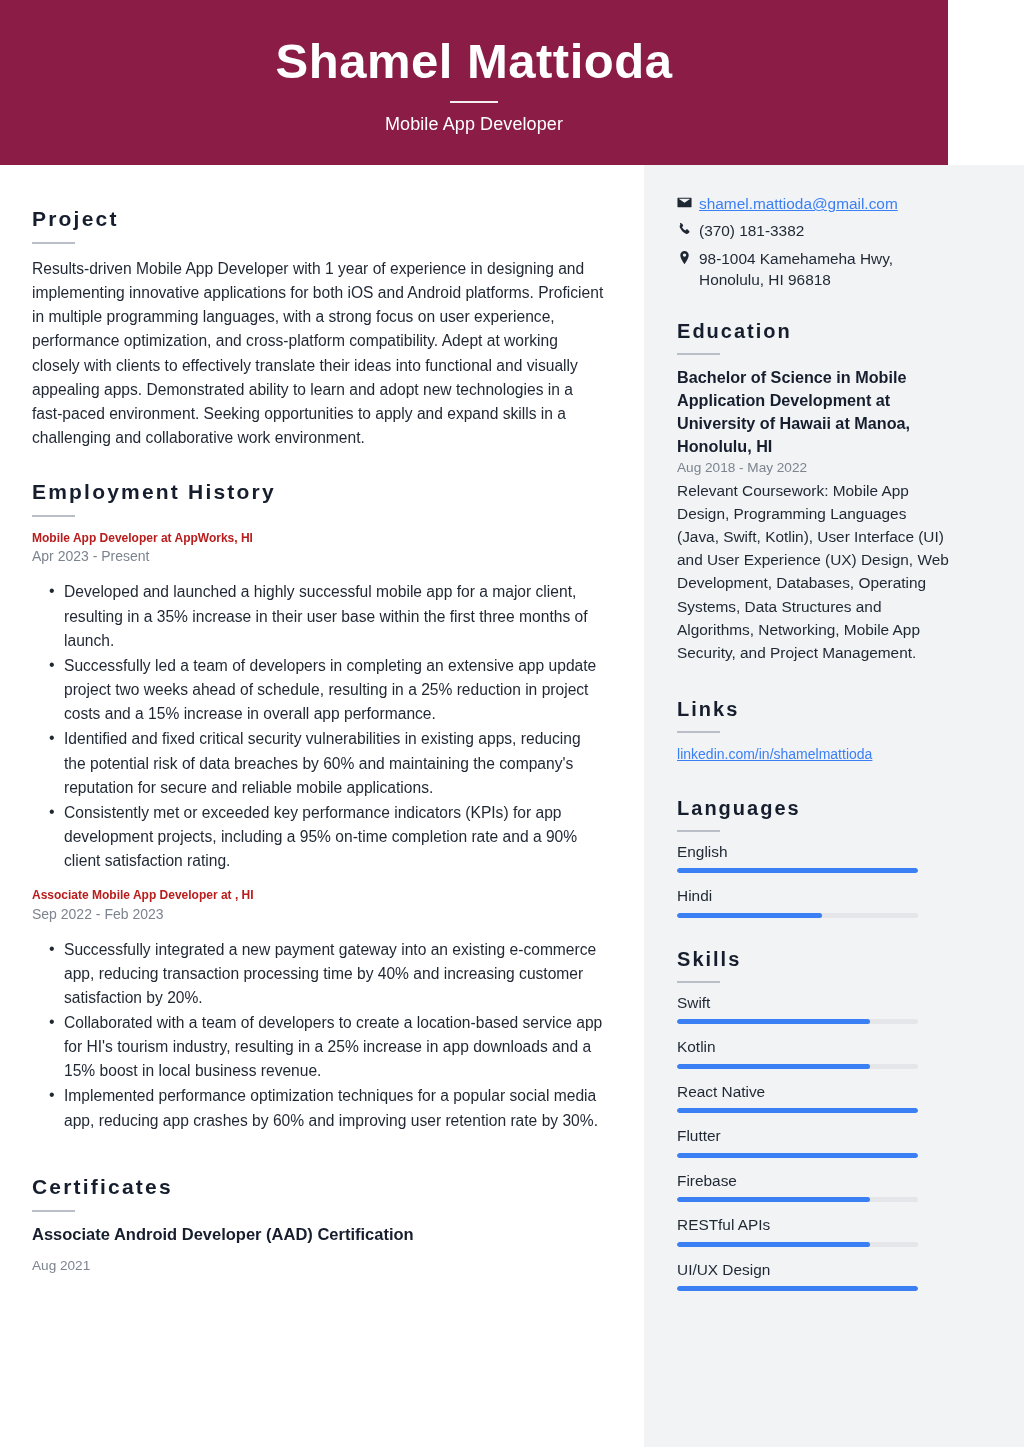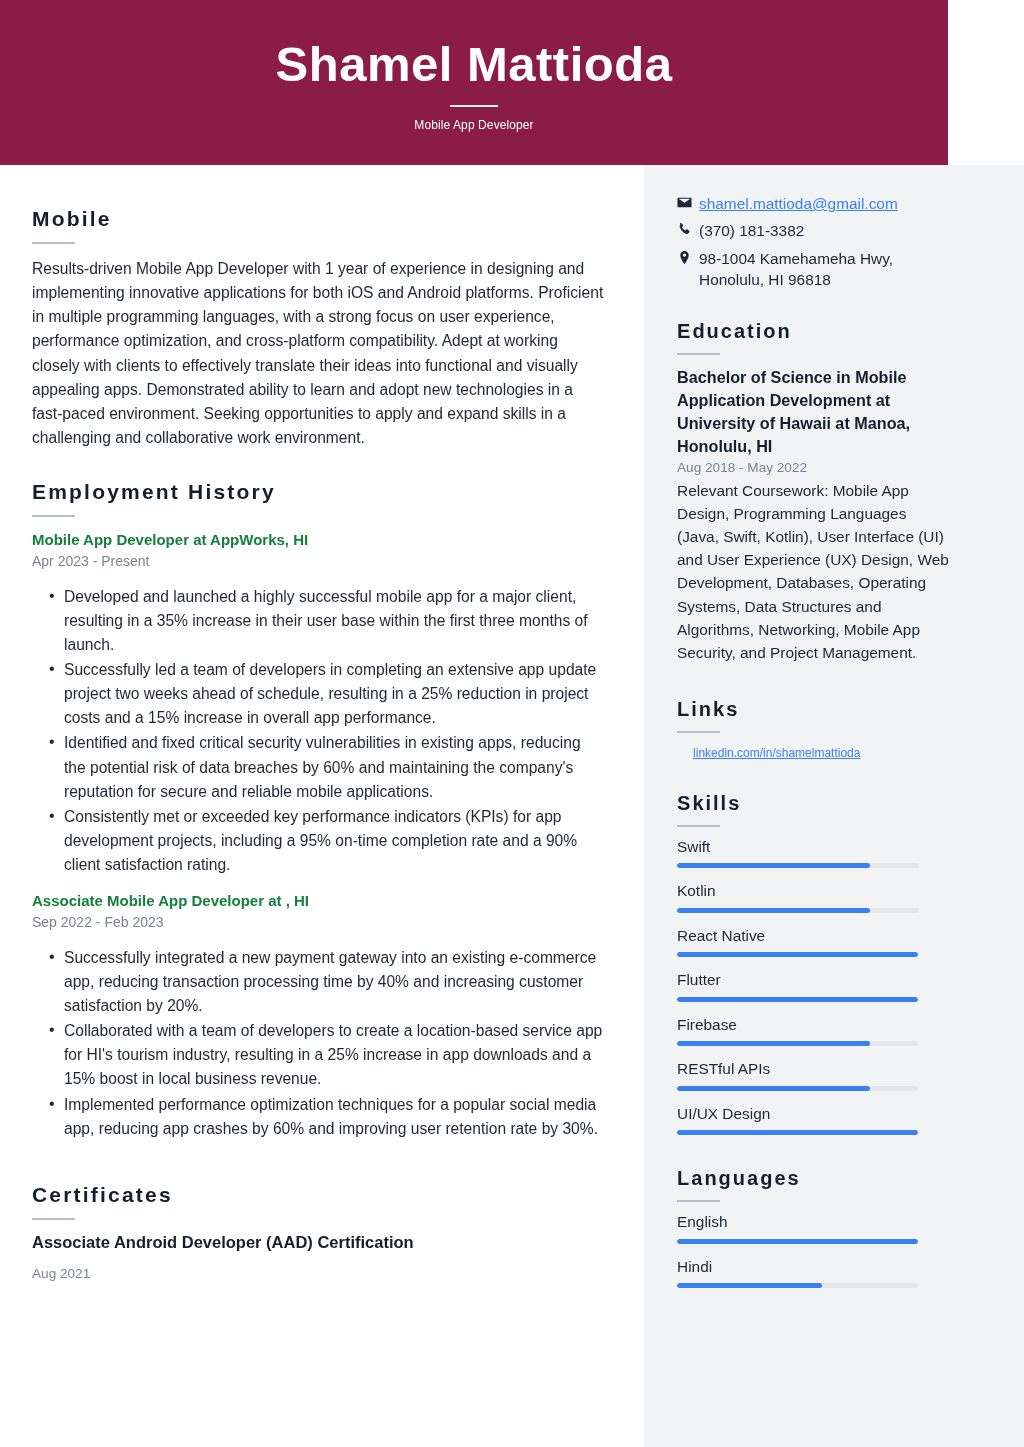--- a/index.html
+++ b/index.html
@@ -39,21 +39,21 @@
   }
   .header-divider {
     width: 48px;
     height: 2px;
     background: #ffffff;
     margin: 14px 0 11px 0;
     opacity: 0.92;
   }
   .header-title {
     color: #ffffff;
-    font-size: 12px;
+    font-size: 18px;
     font-weight: normal;
     letter-spacing: 0.1px;
     text-align: center;
   }
 
   
   .body-wrap {
     display: flex;
     align-items: stretch;
     width: 1024px;
@@ -94,23 +94,23 @@
   
   .para {
     font-size: 15.6px;
     line-height: 1.55;
     color: #1f2733;
   }
 
   
   .job { margin-bottom: 8px; }
   .job-title {
-    font-size: 15px;
-    font-weight: bold;
-    color: #15803d;
+    font-size: 12px;
+    font-weight: bold;
+    color: #b91c1c;
     line-height: 1.35;
     margin-bottom: 2px;
   }
   .job-date {
     font-size: 14px;
     color: #7c848f;
     margin-bottom: 5px;
   }
   ul.bullets {
     list-style: none;
@@ -186,25 +186,24 @@
   }
   .edu-desc {
     font-size: 15.4px;
     line-height: 1.5;
     color: #1f2733;
   }
 
   
   .side-link {
     display: block;
-    font-size: 12px;
+    font-size: 14px;
     color: #3b7ff5;
     text-decoration: underline;
     line-height: 1.5;
-    margin-left: 16px;
   }
 
   
   .bar-item { margin-bottom: 14px; }
   .bar-label {
     font-size: 15.4px;
     color: #1f2733;
     margin-bottom: 7px;
     line-height: 1.2;
   }
@@ -228,21 +227,21 @@
   <div class="header-name">Shamel Mattioda</div>
   <div class="header-divider"></div>
   <div class="header-title">Mobile App Developer</div>
 </div>
 
 <div class="body-wrap">
 
   <div class="main-col">
 
     <div class="section">
-      <div class="sec-head">Mobile</div>
+      <div class="sec-head">Project</div>
       <div class="sec-rule"></div>
       <div class="para">Results-driven Mobile App Developer with 1 year of experience in designing and implementing innovative applications for both iOS and Android platforms. Proficient in multiple programming languages, with a strong focus on user experience, performance optimization, and cross-platform compatibility. Adept at working closely with clients to effectively translate their ideas into functional and visually appealing apps. Demonstrated ability to learn and adopt new technologies in a fast-paced environment. Seeking opportunities to apply and expand skills in a challenging and collaborative work environment.</div>
     </div>
 
     <div class="section">
       <div class="sec-head">Employment History</div>
       <div class="sec-rule"></div>
 
       <div class="job">
         <div class="job-title">Mobile App Developer at AppWorks, HI</div>
@@ -319,20 +318,38 @@
         <div class="edu-desc">Relevant Coursework: Mobile App Design, Programming Languages (Java, Swift, Kotlin), User Interface (UI) and User Experience (UX) Design, Web Development, Databases, Operating Systems, Data Structures and Algorithms, Networking, Mobile App Security, and Project Management.</div>
       </div>
     </div>
 
     <div class="section tight" style="margin-top:34px;">
       <div class="sec-head side">Links</div>
       <div class="sec-rule side"></div>
       <span class="side-link">linkedin.com/in/shamelmattioda</span>
     </div>
 
+    <div class="section" style="margin-top:32px;">
+      <div class="sec-head side">Languages</div>
+      <div class="sec-rule side"></div>
+
+      <div class="bar-item">
+        <div class="bar-label">English</div>
+        <div class="bar-track">
+          <div class="bar-fill" style="width: 100%;"></div>
+        </div>
+      </div>
+      <div class="bar-item">
+        <div class="bar-label">Hindi</div>
+        <div class="bar-track">
+          <div class="bar-fill" style="width: 60%;"></div>
+        </div>
+      </div>
+    </div>
+
     <div class="section tight" style="margin-top:30px;">
       <div class="sec-head side">Skills</div>
       <div class="sec-rule side"></div>
 
       <div class="bar-item">
         <div class="bar-label">Swift</div>
         <div class="bar-track">
           <div class="bar-fill" style="width: 80%;"></div>
         </div>
       </div>
@@ -367,32 +384,14 @@
         </div>
       </div>
       <div class="bar-item">
         <div class="bar-label">UI/UX Design</div>
         <div class="bar-track">
           <div class="bar-fill" style="width: 100%;"></div>
         </div>
       </div>
     </div>
 
-    <div class="section" style="margin-top:32px;">
-      <div class="sec-head side">Languages</div>
-      <div class="sec-rule side"></div>
-
-      <div class="bar-item">
-        <div class="bar-label">English</div>
-        <div class="bar-track">
-          <div class="bar-fill" style="width: 100%;"></div>
-        </div>
-      </div>
-      <div class="bar-item">
-        <div class="bar-label">Hindi</div>
-        <div class="bar-track">
-          <div class="bar-fill" style="width: 60%;"></div>
-        </div>
-      </div>
-    </div>
-
   </div>
 </div>
 
 </body></html>

